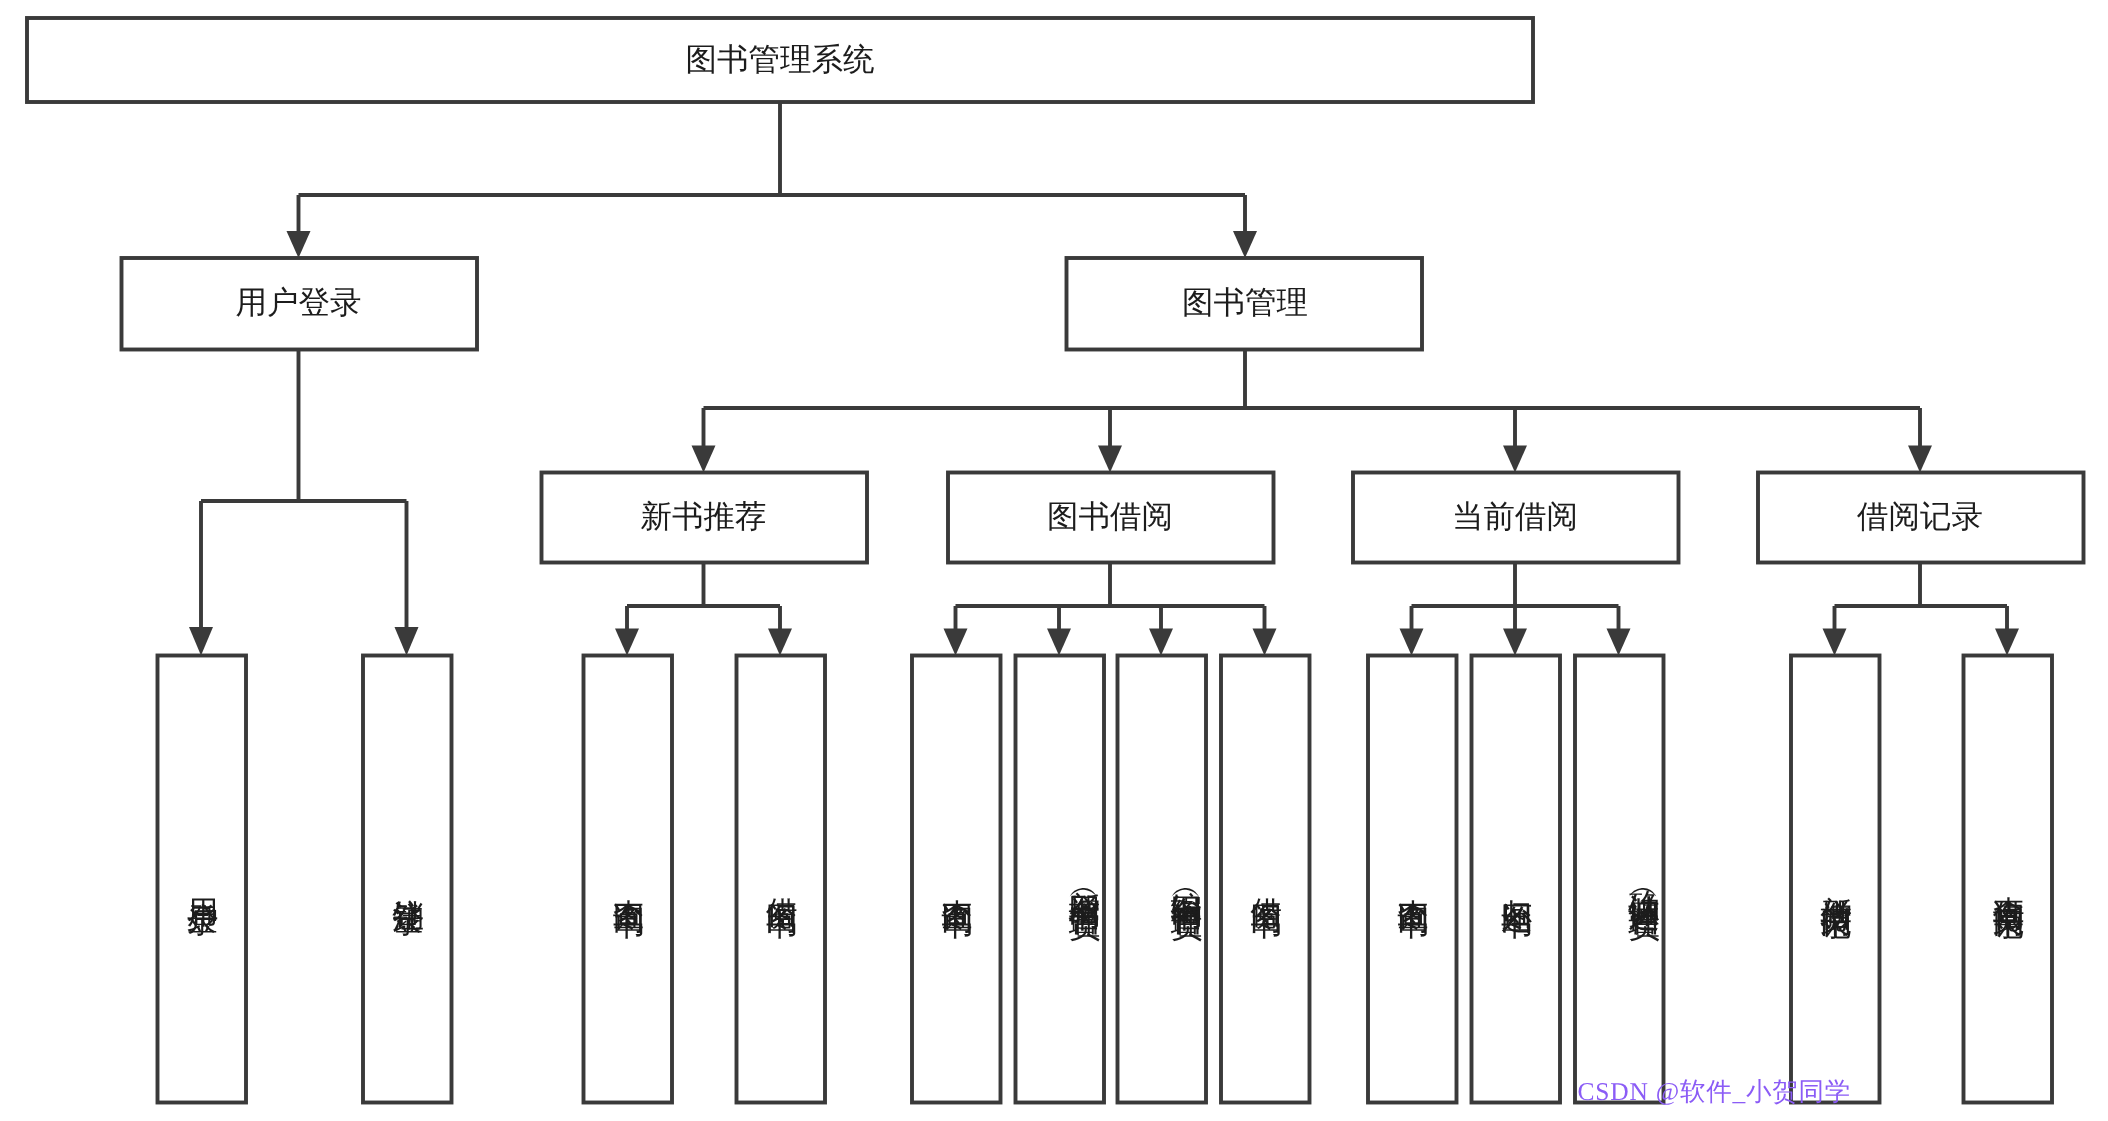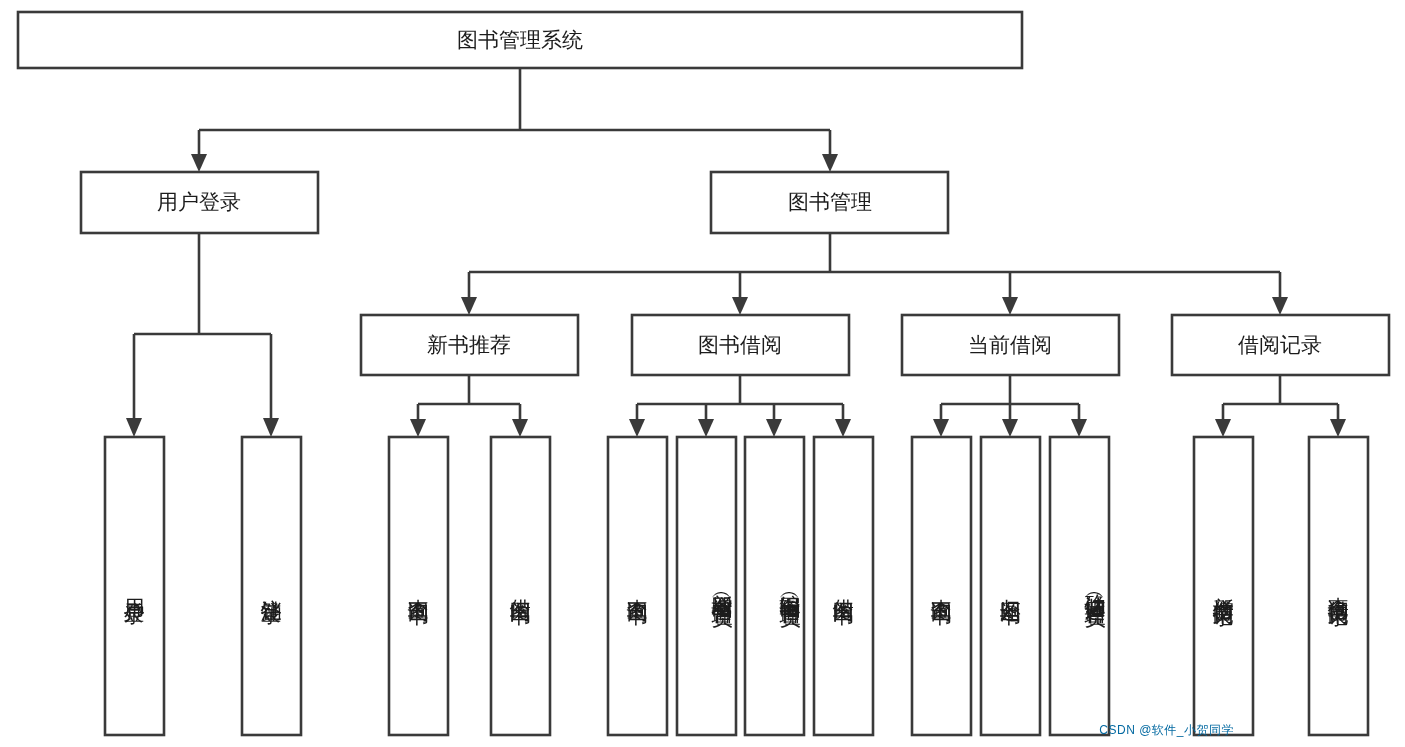--- a/index.html
+++ b/index.html
@@ -64,23 +64,23 @@
     color: #1c1c1c;
     letter-spacing: 2px;
     box-sizing: border-box;
     pointer-events: none;
     text-align: center;
   }
   .watermark {
     position: absolute;
     right: 14px;
     bottom: 8px;
-    font-family: Liberation Sans, sans-serif;
-    font-size: 12px;
-    color: #0369a1;
+    font-family: Liberation Serif, serif;
+    font-size: 17px;
+    color: #8b5cf6;
     letter-spacing: 0.5px;
     white-space: nowrap;
     user-select: none;
   }
 </style>
 </head>
 <body>
 
 <div id="diagram-root">
 

